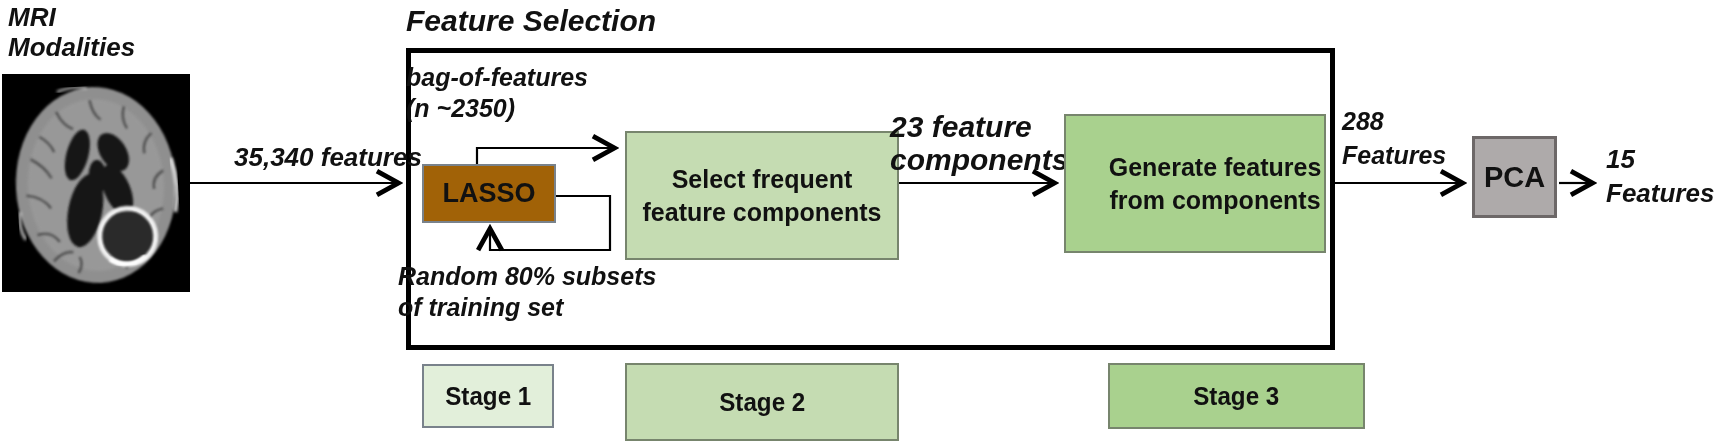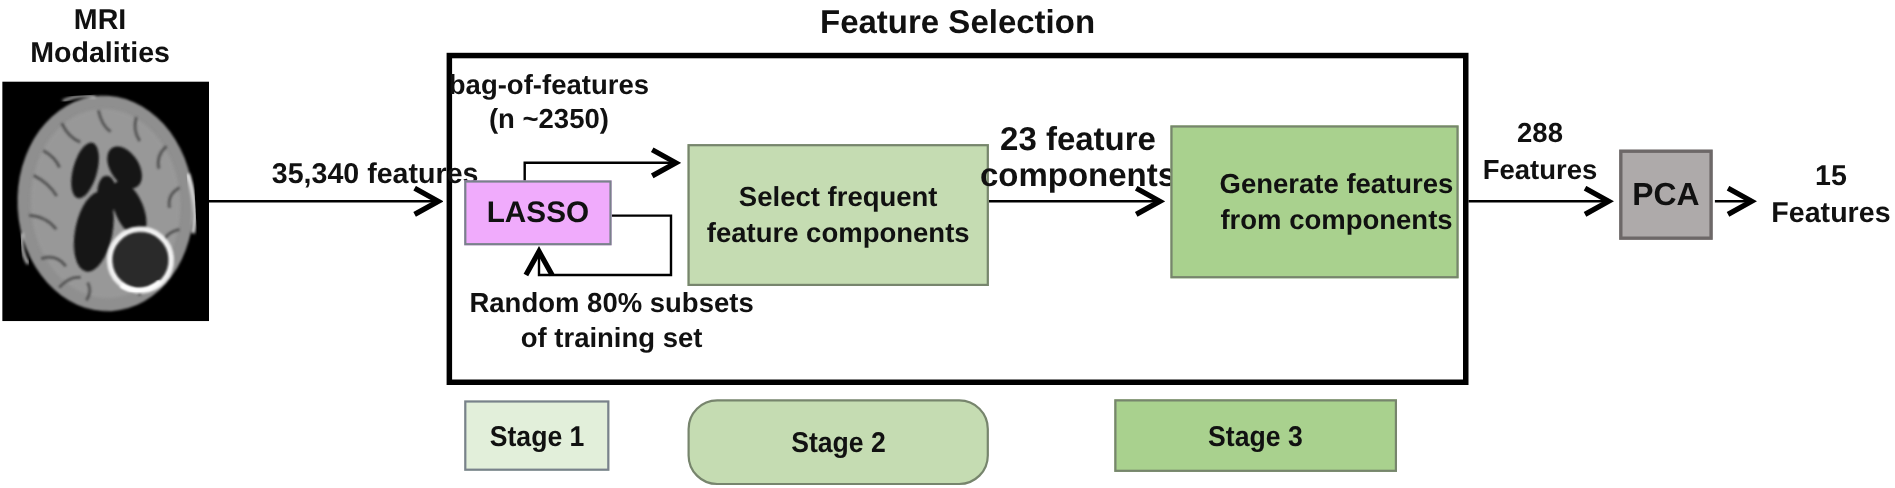--- a/index.html
+++ b/index.html
@@ -7,21 +7,21 @@
     position: relative;
     width: 1723px;
     height: 444px;
     background: #ffffff;
     font-family: "Liberation Sans", sans-serif;
     font-weight: 700;
     color: #111;
     overflow: hidden;
   }
   .abs { position: absolute; }
-  .ctr { text-align: center; }
+  .ctr { text-align: left; font-style: italic; }
   .lbl { line-height: 1.22; }
   #arrow-layer { position: absolute; left: 0; top: 0; z-index: 1; }
   .node {
     position: absolute;
     z-index: 2;
     display: flex;
     flex-direction: column;
     align-items: center;
     justify-content: center;
     box-sizing: border-box;
@@ -47,22 +47,22 @@
   #select-box { left: 625px; top: 119px; width: 274px; height: 129px; background: #c5dcb2; font-size: 25px; line-height: 33px; margin-top: 12px; }
   #generate-box { left: 1064px; top: 114px; width: 262px; height: 139px; background: #a9d18e; font-size: 25px; line-height: 33px; }
   #pca-box { left: 1472px; top: 136px; width: 85px; height: 82px; background: #aeaaaa; border: 3px solid #6d6868; font-size: 29px; }
 
   #components-label { left: 890px; top: 110px; width: 180px; font-size: 30px; line-height: 33px; z-index: 2;}
   #to-pca-label { left: 1342px; top: 104px; width: 116px; font-size: 25px; line-height: 34px; z-index: 2;}
   #output-label { left: 1606px; top: 142px; width: 117px; font-size: 26px; line-height: 34px; z-index: 2;}
   #loop-label { left: 398px; top: 261px; width: 316px; font-size: 25px; line-height: 31px; z-index: 2;}
 
   #stage-1-box { left: 422px; top: 364px; width: 132px; height: 64px; background: #e2efda; }
-  #stage-2-box { left: 625px; top: 363px; width: 274px; height: 78px; background: #c5dcb2; border-radius: 27px; }
-  #stage-3-box { left: 1013px; top: 363px; width: 257px; height: 66px; background: #a9d18e; }
+  #stage-2-box { left: 625px; top: 363px; width: 274px; height: 78px; background: #c5dcb2; }
+  #stage-3-box { left: 1108px; top: 363px; width: 257px; height: 66px; background: #a9d18e; }
   .stage-label { font-size: 26px; transform: scaleX(0.93); white-space: nowrap; }
 </style>
 </head>
 <body>
 
 <div id="canvas">
 
   <svg id="arrow-layer" width="1723" height="444" viewBox="0 0 1723 444">
     <defs>
       <marker id="ah" viewBox="0 0 12 12" markerWidth="13" markerHeight="13" refX="9" refY="6" orient="auto">
@@ -134,21 +134,21 @@
   <div id="input-label" class="abs ctr lbl">35,340 features</div>
 
   <div id="feature-selection-box" class="abs"></div>
   <div id="diagram-title" class="abs ctr">Feature Selection</div>
 
   <div id="bag-label" class="abs ctr lbl">
     <div>bag-of-features</div>
     <div>(n ~2350)</div>
   </div>
 
-  <div id="lasso-box" class="node gray-border" style="background-color: #f0abfc;">
+  <div id="lasso-box" class="node gray-border" style="background-color: #a16207;">
     <span>LASSO</span>
   </div>
 
   <div id="select-box" class="node green-border" style="background-color: rgb(197, 220, 178);">
     <div>Select frequent</div>
     <div>feature components</div>
   </div>
 
   <div id="components-label" class="abs ctr lbl">
     <div>23 feature</div>

